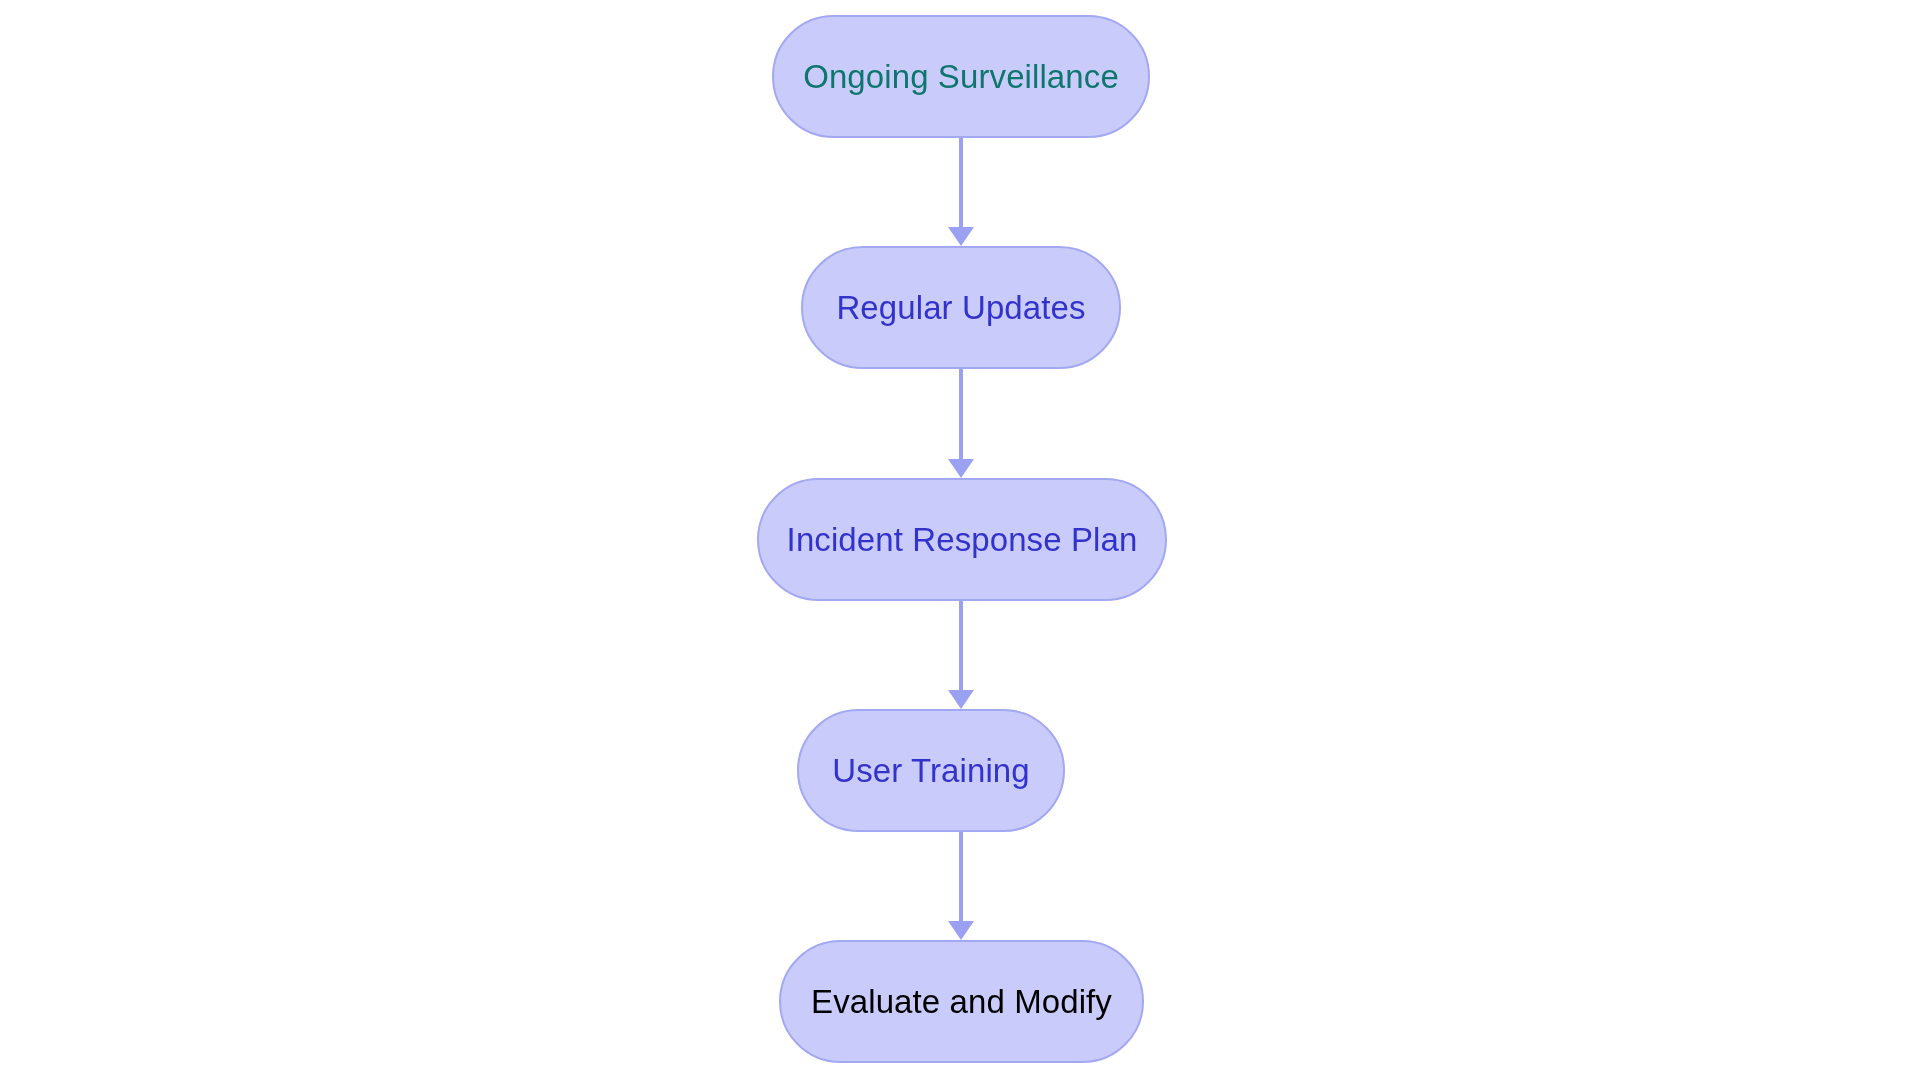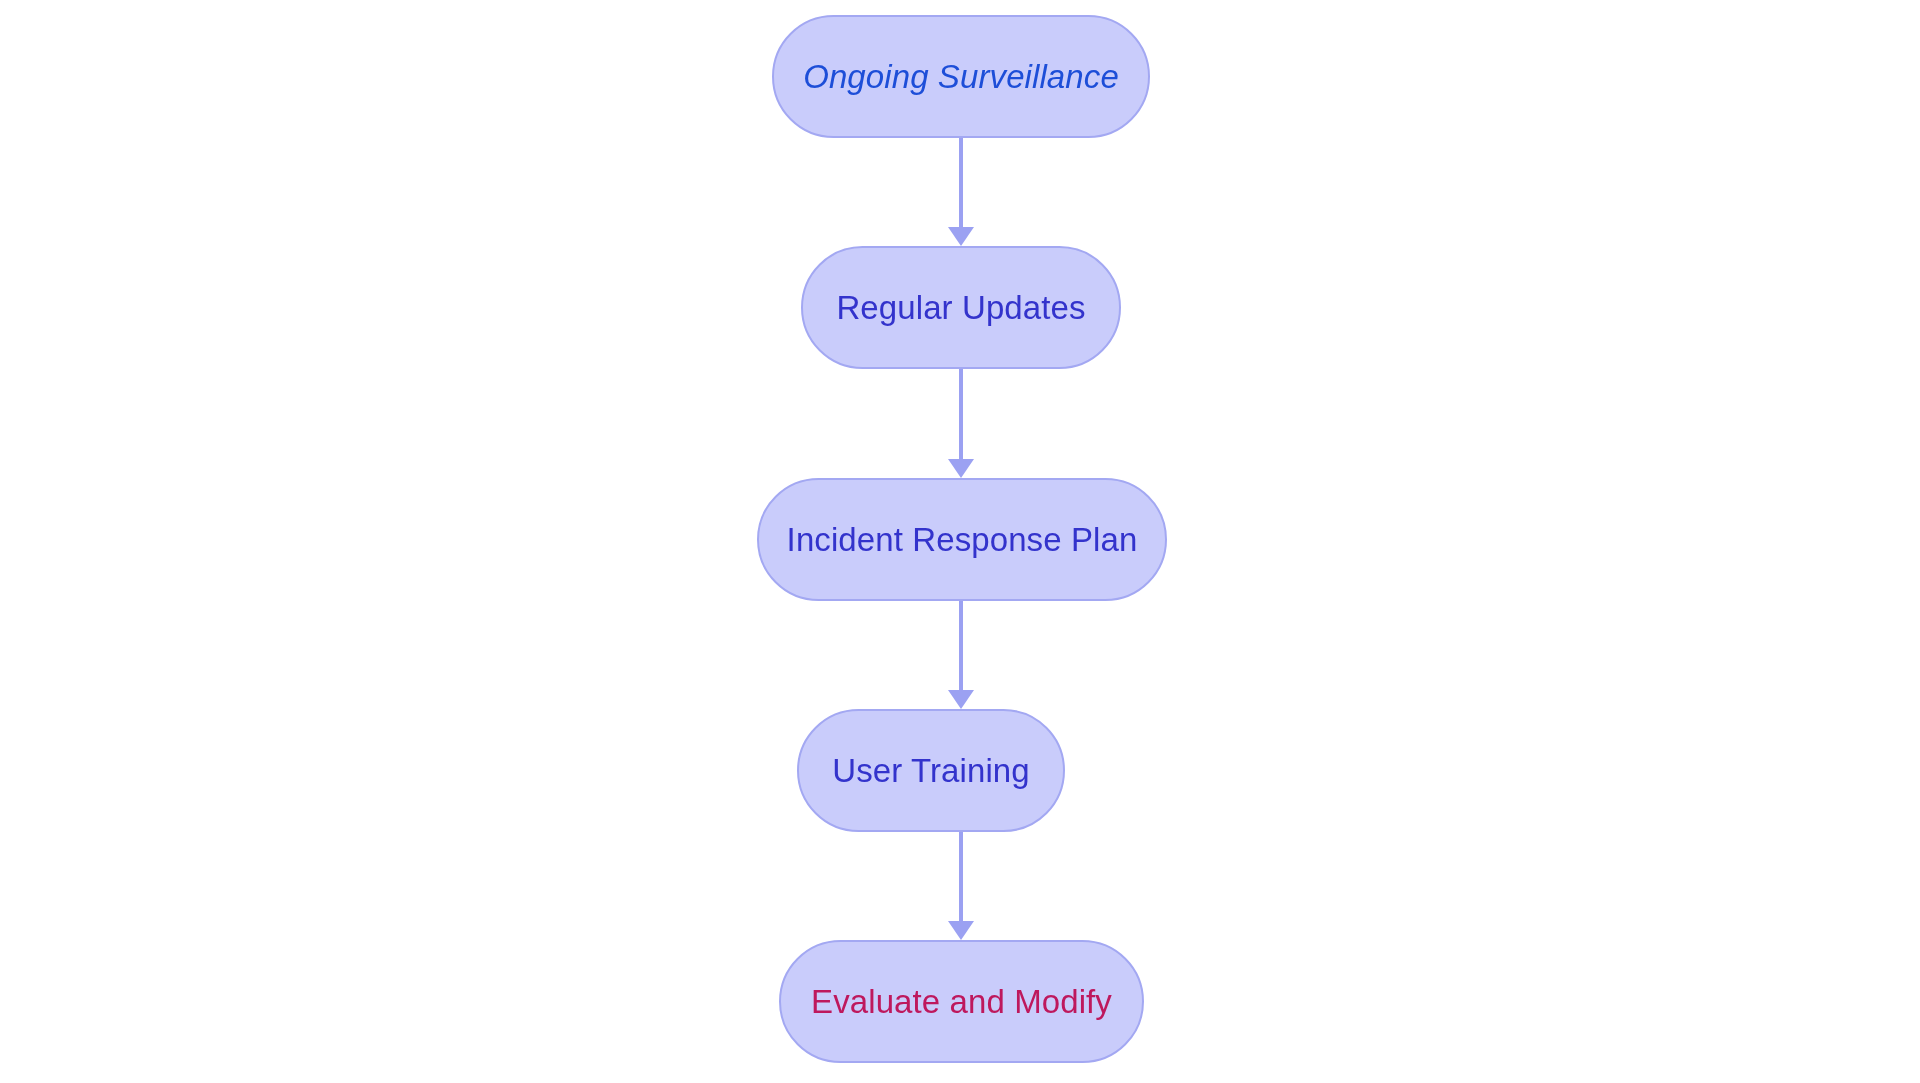--- a/index.html
+++ b/index.html
@@ -77,28 +77,28 @@
         <line x1="13" y1="0" x2="13" y2="91" stroke="#9ba1f2" stroke-width="4"></line>
         <polygon points="13,108 0,89 26,89" fill="#9ba1f2"></polygon>
       </svg>
     </div>
     <div class="flow-connector" style="left: 948px; top: 832px; width: 26px; height: 108px;">
       <svg width="26" height="108" viewBox="0 0 26 108">
         <line x1="13" y1="0" x2="13" y2="91" stroke="#9ba1f2" stroke-width="4"></line>
         <polygon points="13,108 0,89 26,89" fill="#9ba1f2"></polygon>
       </svg>
     </div>
-    <div class="flow-node" style="left: 772px; top: 15px; width: 378px; height: 123px; background: rgb(201, 204, 251); border-color: rgb(163, 168, 242); color: #1d4ed8; font-style: italic;">
+    <div class="flow-node" style="left: 772px; top: 15px; width: 378px; height: 123px; background: rgb(201, 204, 251); border-color: rgb(163, 168, 242); color: #0f766e;">
       <span class="node-label">Ongoing Surveillance</span>
     </div>
     <div class="flow-node" style="left: 801px; top: 246px; width: 320px; height: 123px; background: rgb(201, 204, 251); border-color: rgb(163, 168, 242); color: rgb(51, 51, 204);">
       <span class="node-label">Regular Updates</span>
     </div>
     <div class="flow-node" style="left: 757px; top: 478px; width: 410px; height: 123px; background: rgb(201, 204, 251); border-color: rgb(163, 168, 242); color: rgb(51, 51, 204);">
       <span class="node-label">Incident Response Plan</span>
     </div>
     <div class="flow-node" style="left: 797px; top: 709px; width: 268px; height: 123px; background: rgb(201, 204, 251); border-color: rgb(163, 168, 242); color: rgb(51, 51, 204);">
       <span class="node-label">User Training</span>
     </div>
-    <div class="flow-node" style="left: 779px; top: 940px; width: 365px; height: 123px; background: rgb(201, 204, 251); border-color: rgb(163, 168, 242); color: #be185d;">
+    <div class="flow-node" style="left: 779px; top: 940px; width: 365px; height: 123px; background: rgb(201, 204, 251); border-color: rgb(163, 168, 242); color: #000000;">
       <span class="node-label">Evaluate and Modify</span>
     </div>
   </div>
 
 </body></html>

